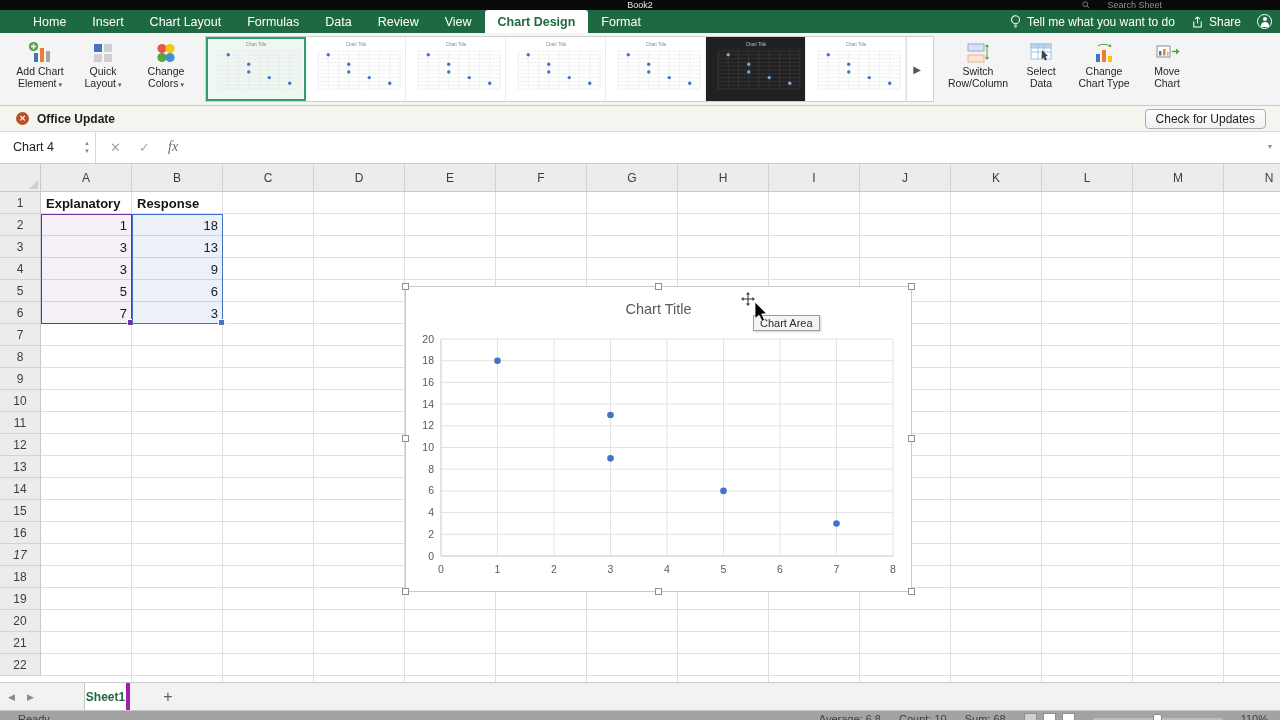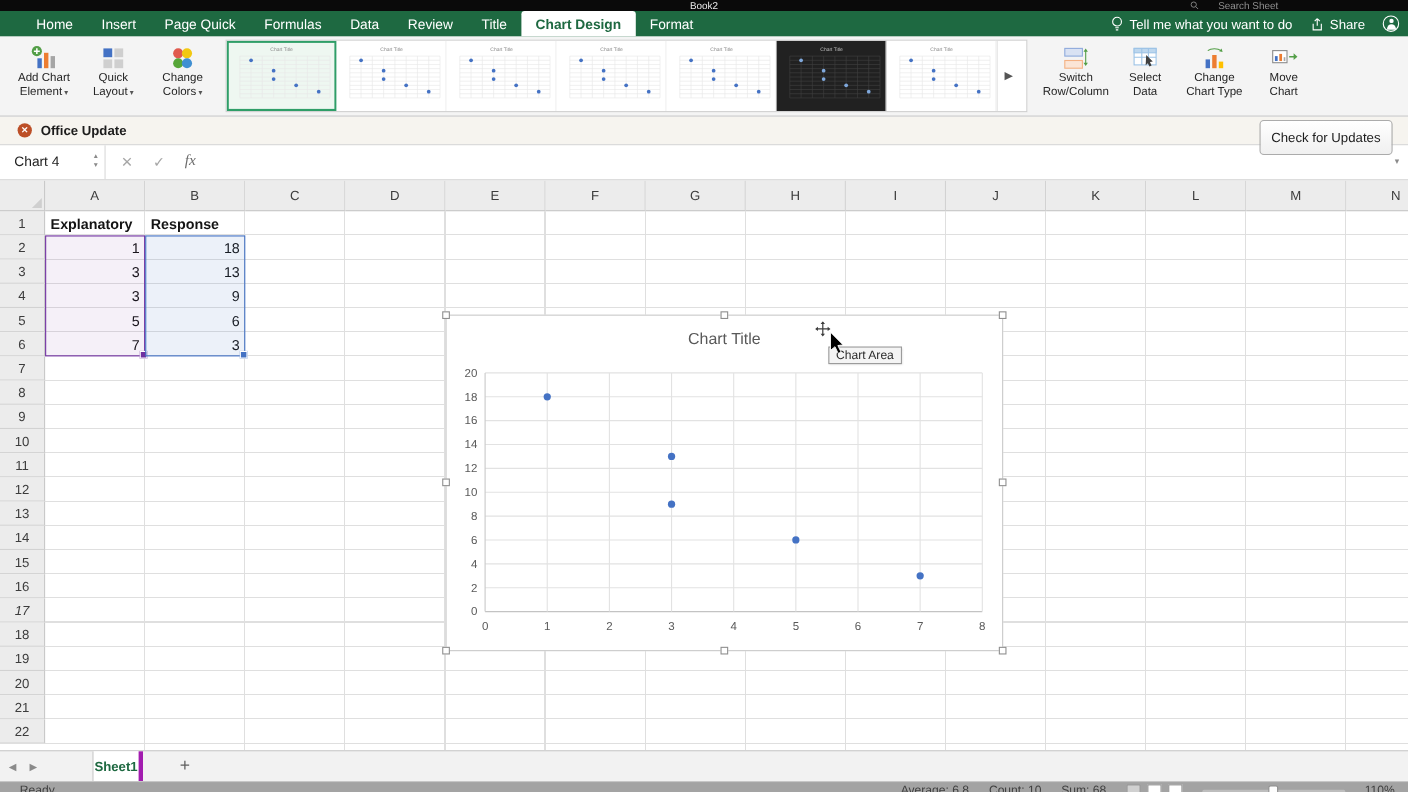--- a/index.html
+++ b/index.html
@@ -35,21 +35,21 @@
   .gallery{position:absolute;left:205px;top:3px;width:729px;height:66px;background:#fff;border:1px solid #cfcfcf;display:flex;overflow:hidden}
   .thumb{width:100px;height:64px;border-right:1px solid #ececec;position:relative;background:#fff;flex:0 0 auto}
   .thumb.sel{outline:2px solid #2f9e68;outline-offset:-2px;background:#eef7f1}
   .thumb.dark{background:#212121}
   .gallery-arrow{width:21px;display:flex;align-items:center;justify-content:center;color:#555;font-size:10px;border-left:1px solid #e0e0e0;flex:0 0 auto}
 
   
   .update-bar{position:absolute;left:0;top:106px;width:1280px;height:26px;background:#f6f4ef;border-bottom:1px solid #d9d9d9;display:flex;align-items:center;font-size:12px;color:#1c1c1c;z-index:17}
   .upd-icon{width:13px;height:13px;border-radius:50%;background:#bc4f27;color:#fff;font-size:8px;font-weight:bold;display:flex;align-items:center;justify-content:center;margin:0 8px 0 16px;flex:0 0 auto}
   .upd-title{font-weight:bold;margin-right:8px}
-  .upd-btn{position:absolute;right:14px;top:3px;height:32px;padding:0 10px;border:1px solid #ababab;border-radius:4px;background:linear-gradient(#ffffff,#f0f0f0);font-size:12px;display:flex;align-items:center;cursor:default}
+  .upd-btn{position:absolute;right:14px;top:3px;height:20px;padding:0 10px;border:1px solid #ababab;border-radius:4px;background:linear-gradient(#ffffff,#f0f0f0);font-size:12px;display:flex;align-items:center;cursor:default}
 
   
   .formula-bar{position:absolute;left:0;top:132px;width:1280px;height:32px;background:#fff;border-bottom:1px solid #cfcfcf;z-index:16}
   .name-box{position:absolute;left:0;top:0;width:96px;height:31px;border-right:1px solid #d9d9d9}
   .name-box .nm{position:absolute;left:13px;top:8px;font-size:12.5px;color:#222}
   .stepper{position:absolute;right:5px;top:7px;display:flex;flex-direction:column;color:#8a8a8a;font-size:6px;line-height:8px;text-align:center}
   .fbtn{position:absolute;top:8px;color:#a6a6a6;font-size:13px}
   .fx{position:absolute;top:7px;font-style:italic;font-family:"Liberation Serif",serif;color:#6d6d6d;font-size:14px}
   .fb-chevron{position:absolute;right:8px;top:10px;color:#8a8a8a;font-size:8px}
 
@@ -112,25 +112,25 @@
           <line x1="6.2" y1="6.2" x2="9" y2="9" stroke="#8f8f8f"></line>
         </svg>
       <span>Search Sheet</span>
     </div>
   </div>
 
   <div class="tabbar">
     <div class="tabs">
         <div class="rtab">Home</div>
         <div class="rtab">Insert</div>
-        <div class="rtab">Page Quick</div>
+        <div class="rtab">Chart Layout</div>
         <div class="rtab">Formulas</div>
         <div class="rtab">Data</div>
         <div class="rtab">Review</div>
-        <div class="rtab">Title</div>
+        <div class="rtab">View</div>
         <div class="rtab active">Chart Design</div>
         <div class="rtab">Format</div>
       </div>
     <div class="tab-right">
       <span class="tr-item">
         <svg width="13" height="16" viewBox="0 0 14 17">
             <circle cx="7" cy="6" r="4.3" fill="none" stroke="#fff" stroke-width="1.1"></circle>
             <path d="M5.3 12h3.4M5.8 14h2.4" stroke="#fff" stroke-width="1.1" fill="none"></path>
           </svg>
         <span>Tell me what you want to do</span>

